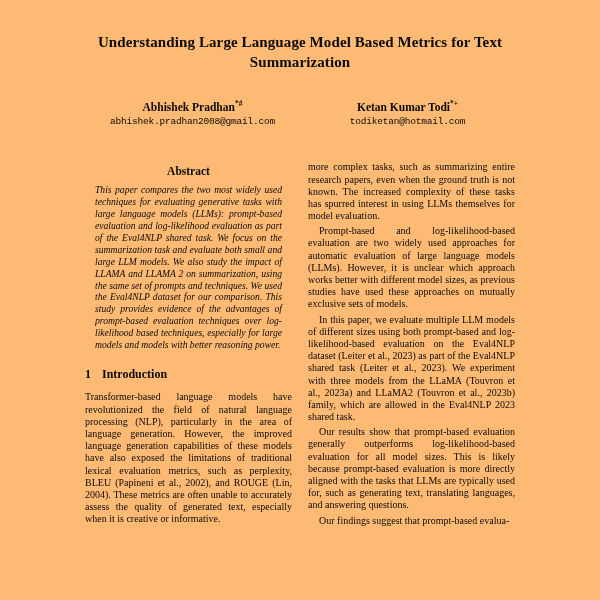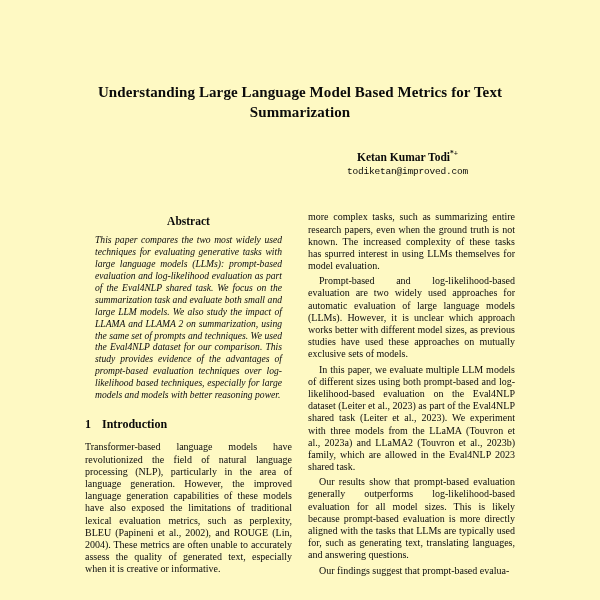--- a/index.html
+++ b/index.html
@@ -12,22 +12,22 @@
       height: 600px;
       overflow: hidden;
       font-family: "Liberation Serif", serif;
       color: #0b0b0b;
     }
     .page {
       width: 600px;
       height: 600px;
       overflow: hidden;
       box-sizing: border-box;
-      padding-top: 82px;
-      background: #fef9c3;
+      padding-top: 32px;
+      background: #fdba74;
     }
     .title {
       font-size: 15px;
       font-weight: bold;
       text-align: center;
       width: 450px;
       margin: 0 auto 26px auto;
       line-height: 1.35;
       letter-spacing: 0.1px;
     }
@@ -100,26 +100,30 @@
   </style>
 </head>
 <body>
 
 <div class="page">
 
   <h1 class="title">Understanding Large Language Model Based Metrics for Text Summarization</h1>
 
   <div class="authors">
     <div class="author">
+      <div class="author-name">
+        <span>Abhishek Pradhan</span><sup>*#</sup>
+      </div>
+      <div class="author-email">abhishek.pradhan2008@gmail.com</div>
     </div>
     <div class="author">
       <div class="author-name">
         <span>Ketan Kumar Todi</span><sup>*+</sup>
       </div>
-      <div class="author-email">todiketan@improved.com</div>
+      <div class="author-email">todiketan@hotmail.com</div>
     </div>
   </div>
 
   <div class="columns">
 
     <div class="col">
       <div class="abstract">
         <div class="abstract-heading">Abstract</div>
         <p class="abstract-text">This paper compares the two most widely used techniques for evaluating generative tasks with large language models (LLMs): prompt-based evaluation and log-likelihood evaluation as part of the Eval4NLP shared task. We focus on the summarization task and evaluate both small and large LLM models. We also study the impact of LLAMA and LLAMA 2 on summarization, using the same set of prompts and techniques. We used the Eval4NLP dataset for our comparison. This study provides evidence of the advantages of prompt-based evaluation techniques over log-likelihood based techniques, especially for large models and models with better reasoning power.</p>
       </div>

